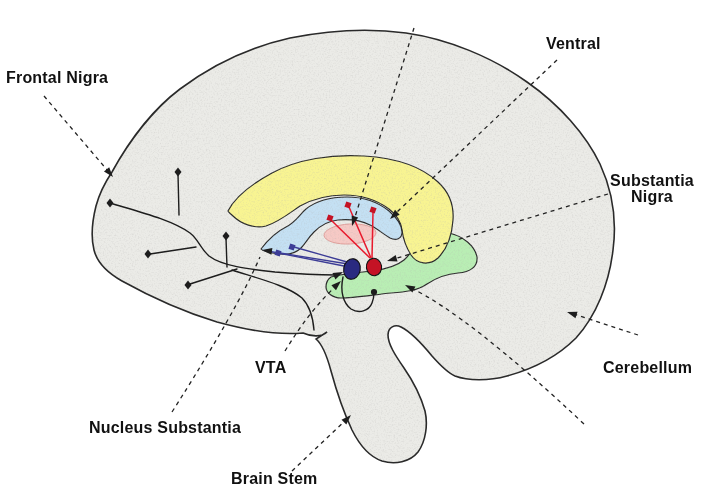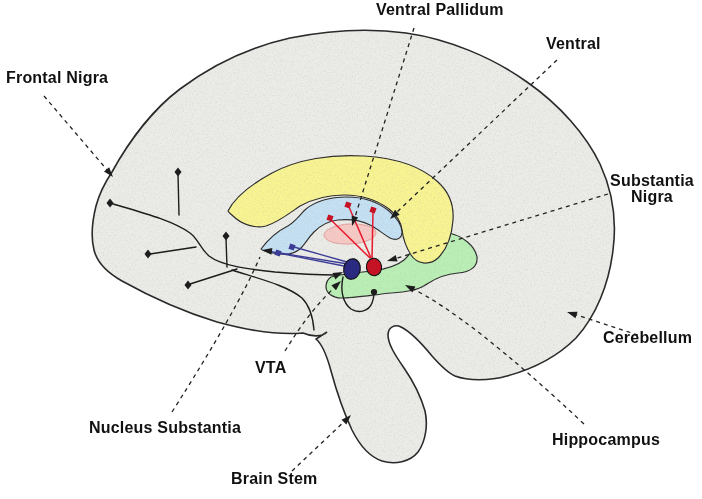--- a/index.html
+++ b/index.html
@@ -182,32 +182,30 @@
     <polygon points="0,0 -10,3.4 -10,-3.4" transform="translate(387,261) rotate(164)"></polygon>
     <polygon points="0,0 -10,3.4 -10,-3.4" transform="translate(567,312) rotate(198)"></polygon>
     <polygon points="0,0 -10,3.4 -10,-3.4" transform="translate(405,285) rotate(207)"></polygon>
     <polygon points="0,0 -10,3.4 -10,-3.4" transform="translate(351,415) rotate(-45)"></polygon>
     <polygon points="0,0 -10,3.4 -10,-3.4" transform="translate(341,281) rotate(-43)"></polygon>
   </g>
 </svg>
 
 <div class="lbl" style="left:6px;top:70px">Frontal Nigra</div>
 
-<div class="lbl" style="left:376px;top:2px">Ventral Pallidum</div>
 
 <div class="lbl" style="left:546px;top:36px">Ventral</div>
 
 <div class="lbl center" style="left:598px;top:173px;width:108px">
   <div>Substantia</div>
   <div>Nigra</div>
 </div>
 
-<div class="lbl" style="left:603px;top:330px">Cerebellum</div>
-
-<div class="lbl" style="left:552px;top:432px">Hippocampus</div>
+<div class="lbl" style="left:603px;top:360px">Cerebellum</div>
+
 
 <div class="lbl" style="left:231px;top:471px">Brain Stem</div>
 
 <div class="lbl" style="left:89px;top:420px">Nucleus Substantia</div>
 
 <div class="lbl" style="left:255px;top:360px">VTA</div>
 
 </div>
 
 </body></html>

